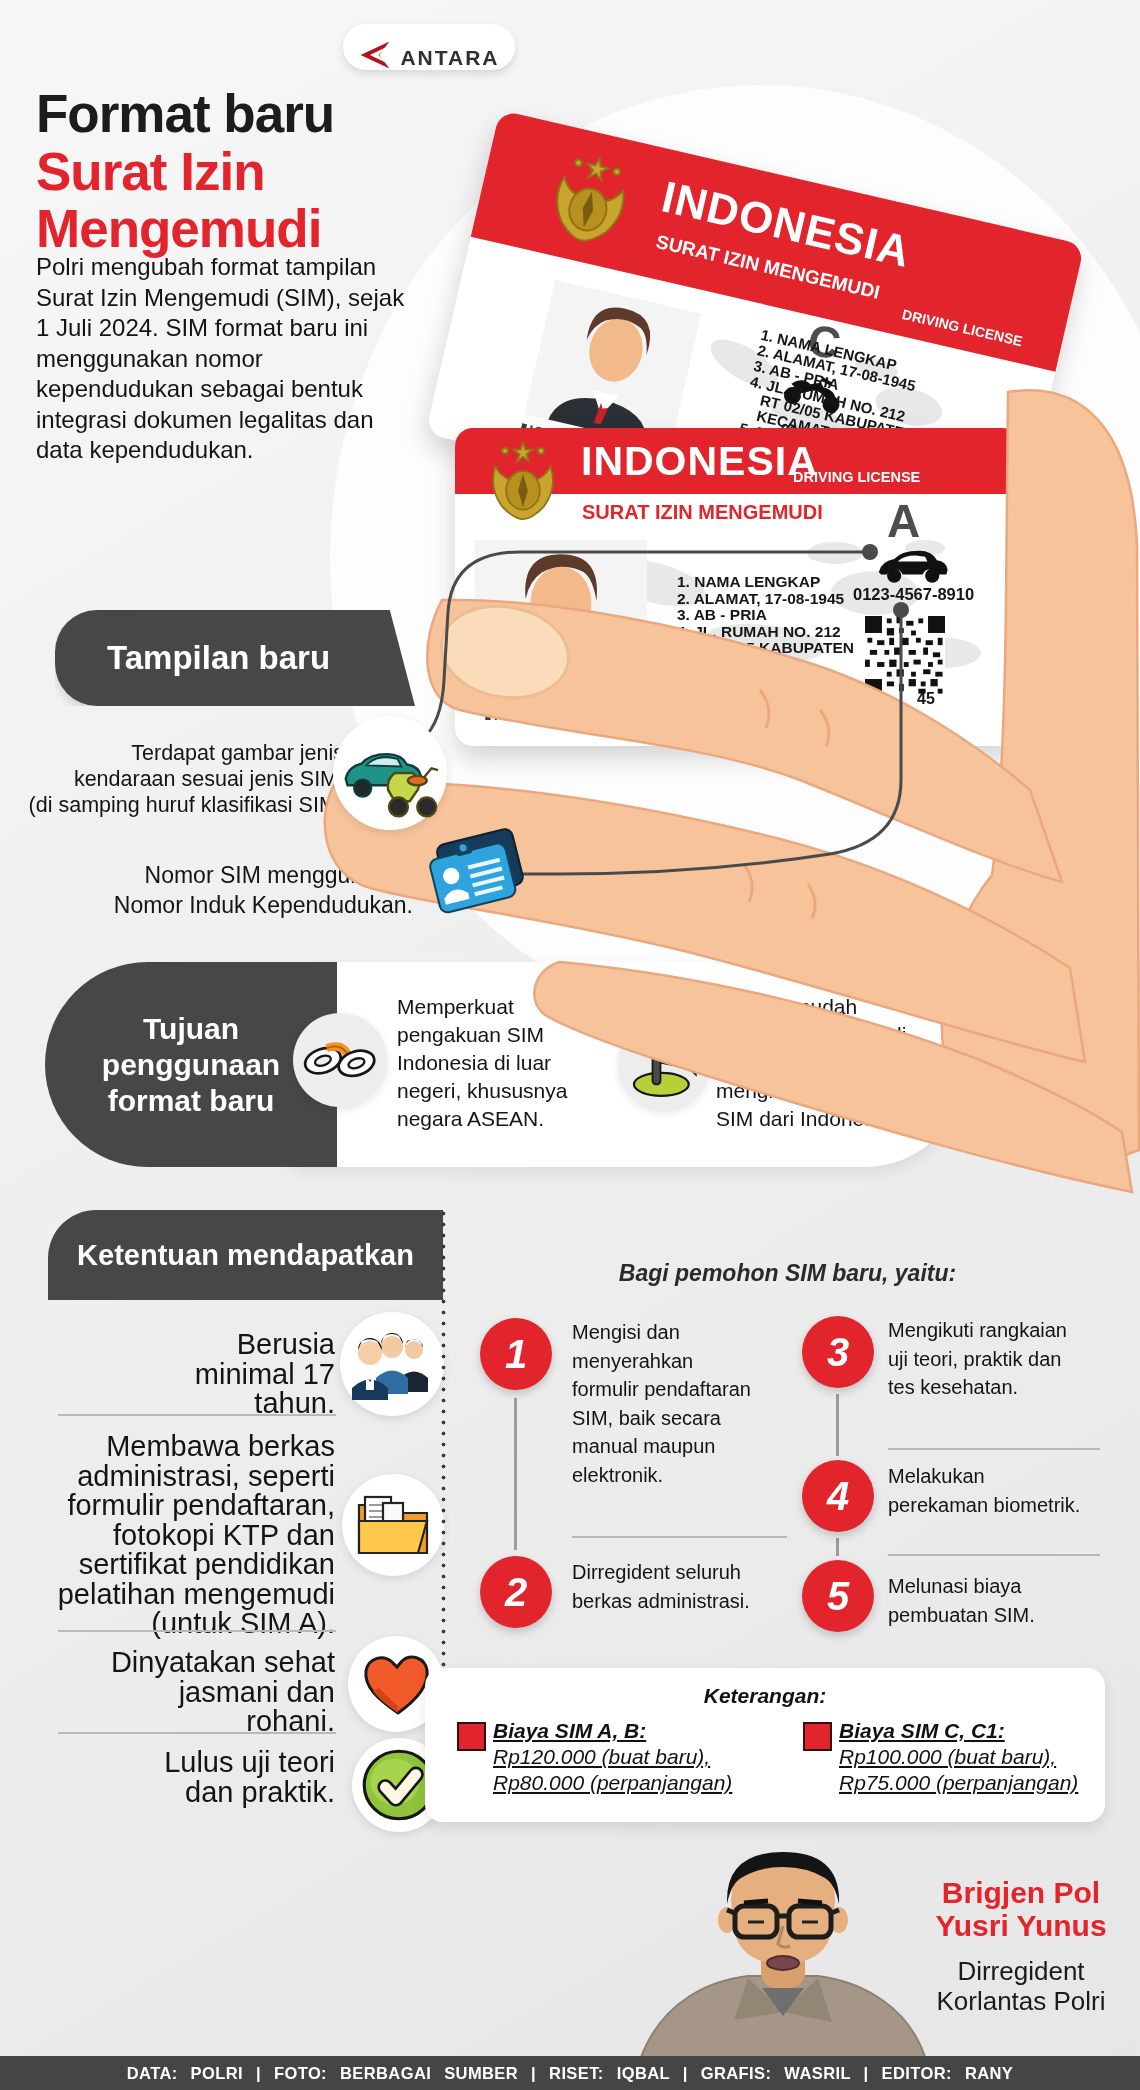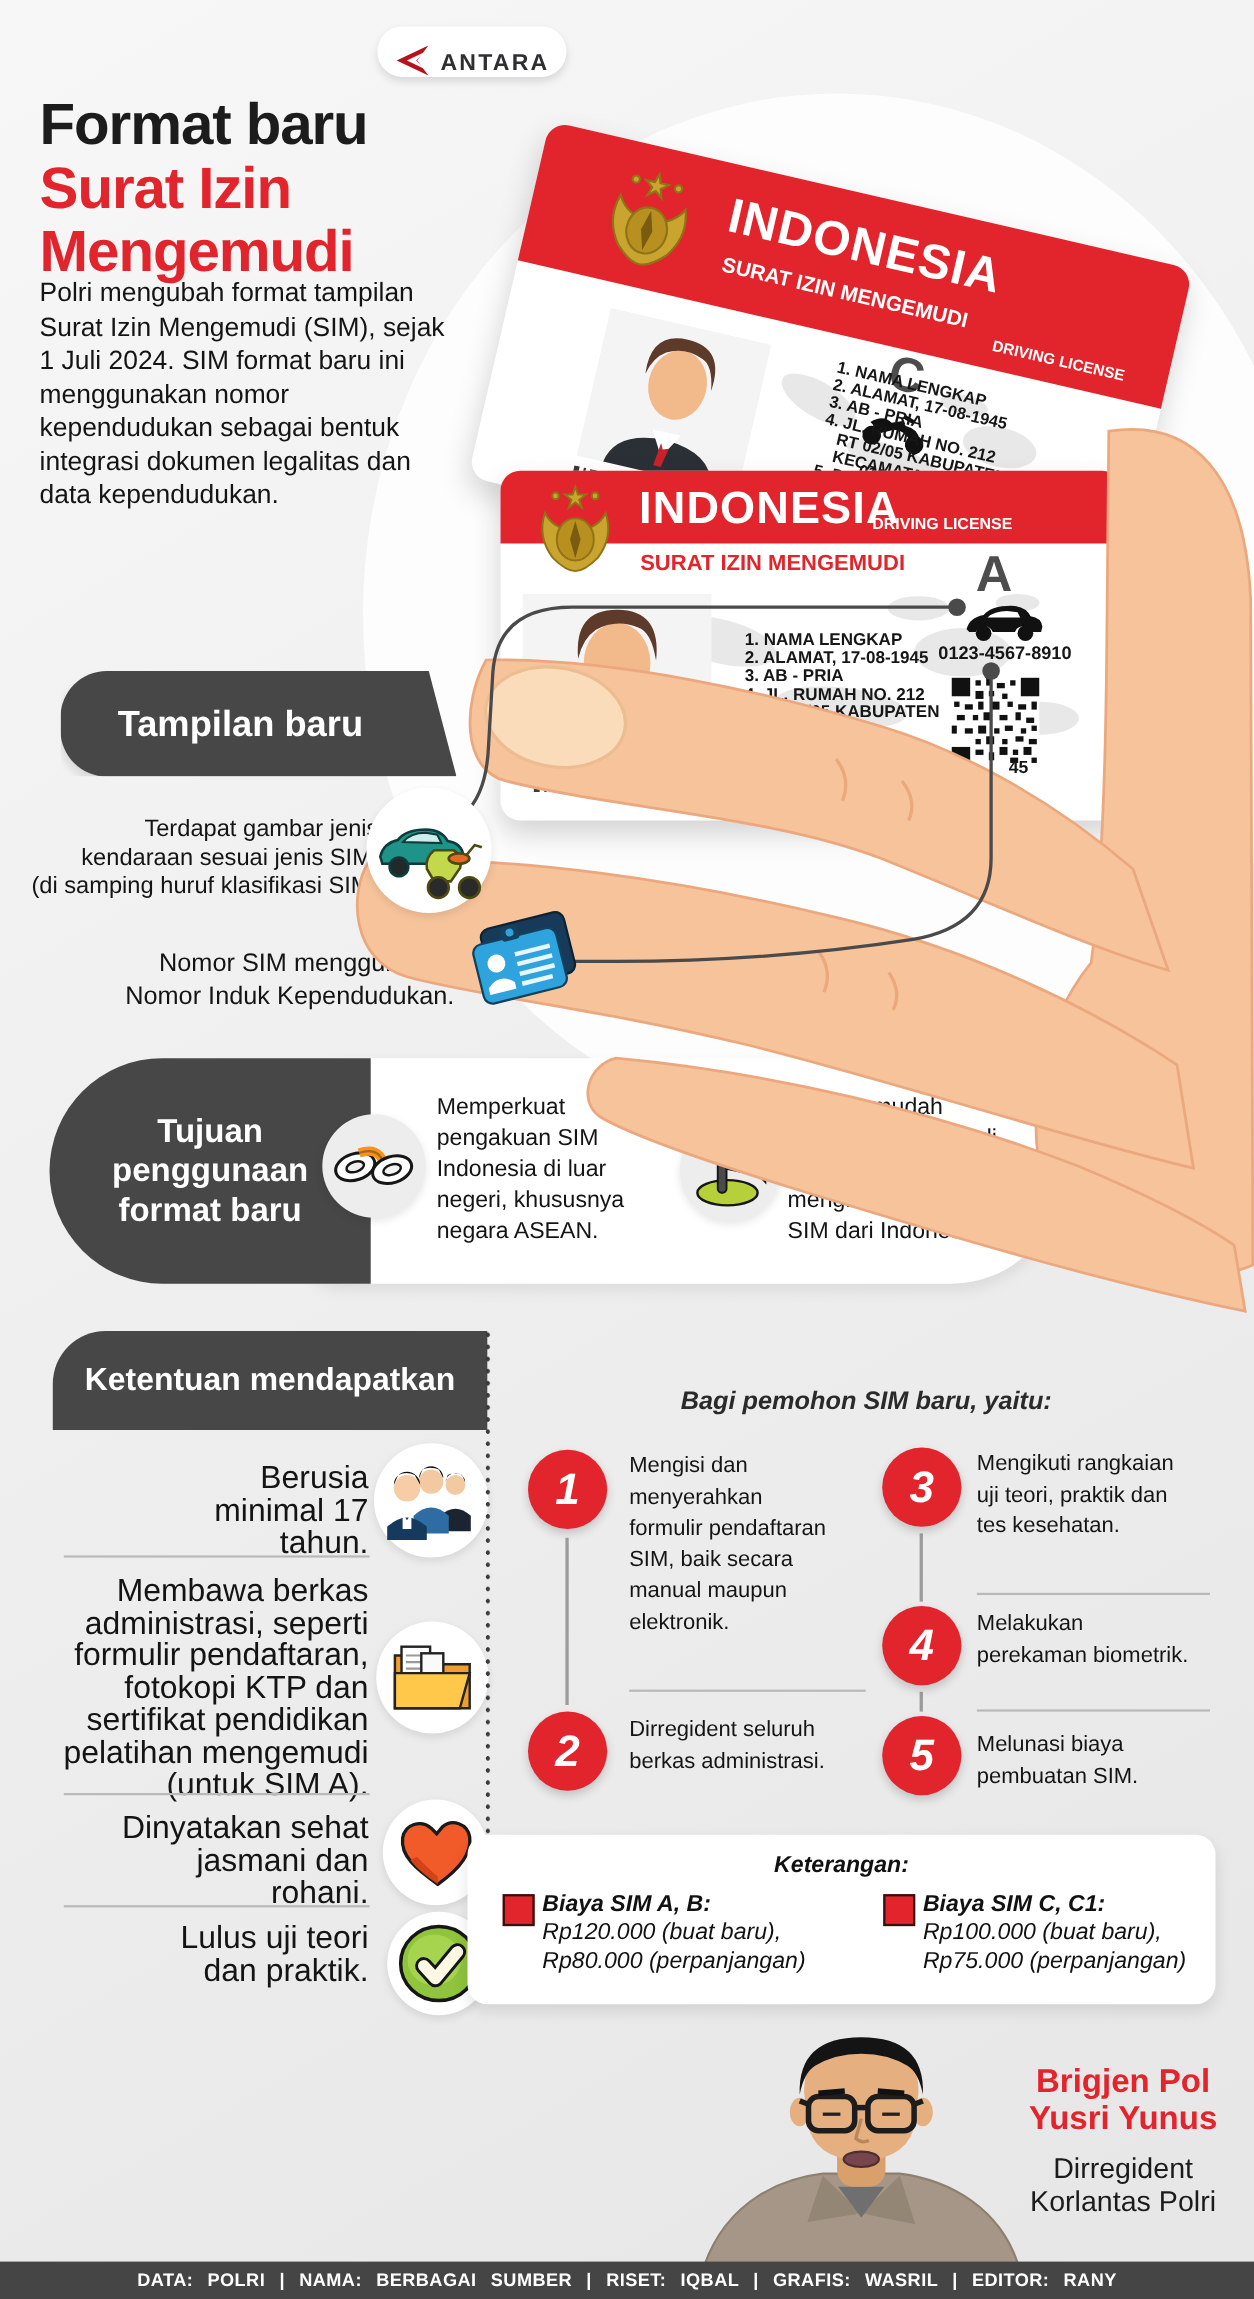--- a/index.html
+++ b/index.html
@@ -85,21 +85,21 @@
     justify-content:center;z-index:22;box-shadow:0 4px 9px rgba(0,0,0,.18);}
   .steptext{position:absolute;font-size:20px;line-height:28.5px;color:#141414;z-index:21;}
   .vline{position:absolute;width:3px;background:#9c9c9c;z-index:21;}
 
   
   .ket-box{left:425px;top:1668px;width:680px;height:154px;background:#fff;border-radius:18px;
     box-shadow:0 6px 14px rgba(0,0,0,.10);z-index:25;}
   .ket-title{position:absolute;left:0;top:16px;width:100%;text-align:center;font-size:21px;
     font-weight:bold;font-style:italic;color:#111;}
   .ket-bullet{position:absolute;width:25px;height:25px;background:#e2242c;border:2px solid #30110f;}
-  .ket-text{position:absolute;font-size:21px;font-style:italic;line-height:26px;color:#111;}
+  .ket-text{position:absolute;font-size:21px;font-style:italic;line-height:26px;color:#111;text-decoration:underline;}
   .ket-text b{display:block;}
 
   
   .quote{left:38px;top:1866px;width:652px;font-size:28.5px;line-height:38px;color:#101010;z-index:25;}
   .qmark{float:left;margin:6px 16px 0 8px;}
   .qmark i{display:inline-block;width:14px;height:40px;background:#e2242c;transform:skewX(-14deg);margin-right:7px;}
   .quote .it{font-style:italic;}
 
   
   .author{left:915px;top:1876px;width:212px;text-align:center;z-index:26;}
@@ -580,16 +580,16 @@
   <div class="abs author">
     <div class="name">Brigjen Pol</div>
     <div class="name">Yusri Yunus</div>
     <div class="role">
       <div>Dirregident</div>
       <div>Korlantas Polri</div>
     </div>
   </div>
 
   <div class="abs footerbar">
-    <span>DATA: POLRI   |   NAMA: BERBAGAI SUMBER   |   RISET: IQBAL   |   GRAFIS: WASRIL   |   EDITOR: RANY</span>
+    <span>DATA: POLRI   |   FOTO: BERBAGAI SUMBER   |   RISET: IQBAL   |   GRAFIS: WASRIL   |   EDITOR: RANY</span>
   </div>
 
 </div>
 
 </body></html>

